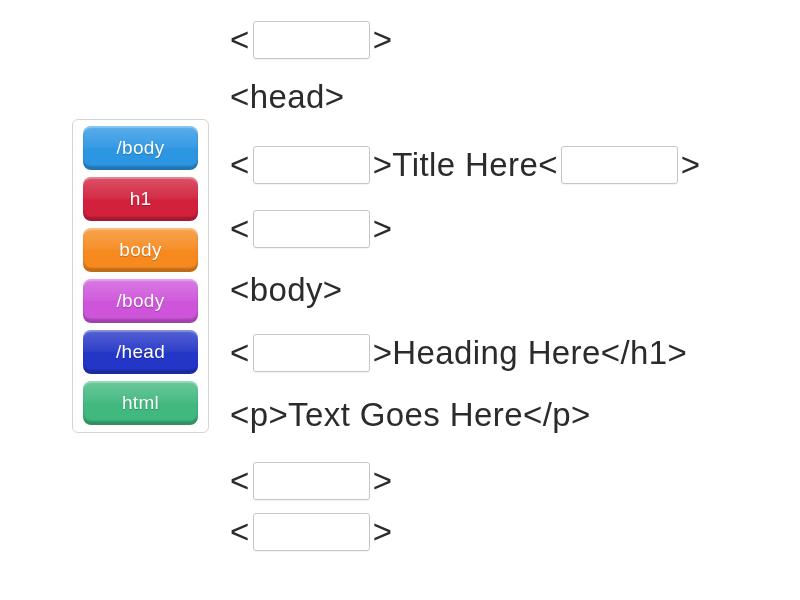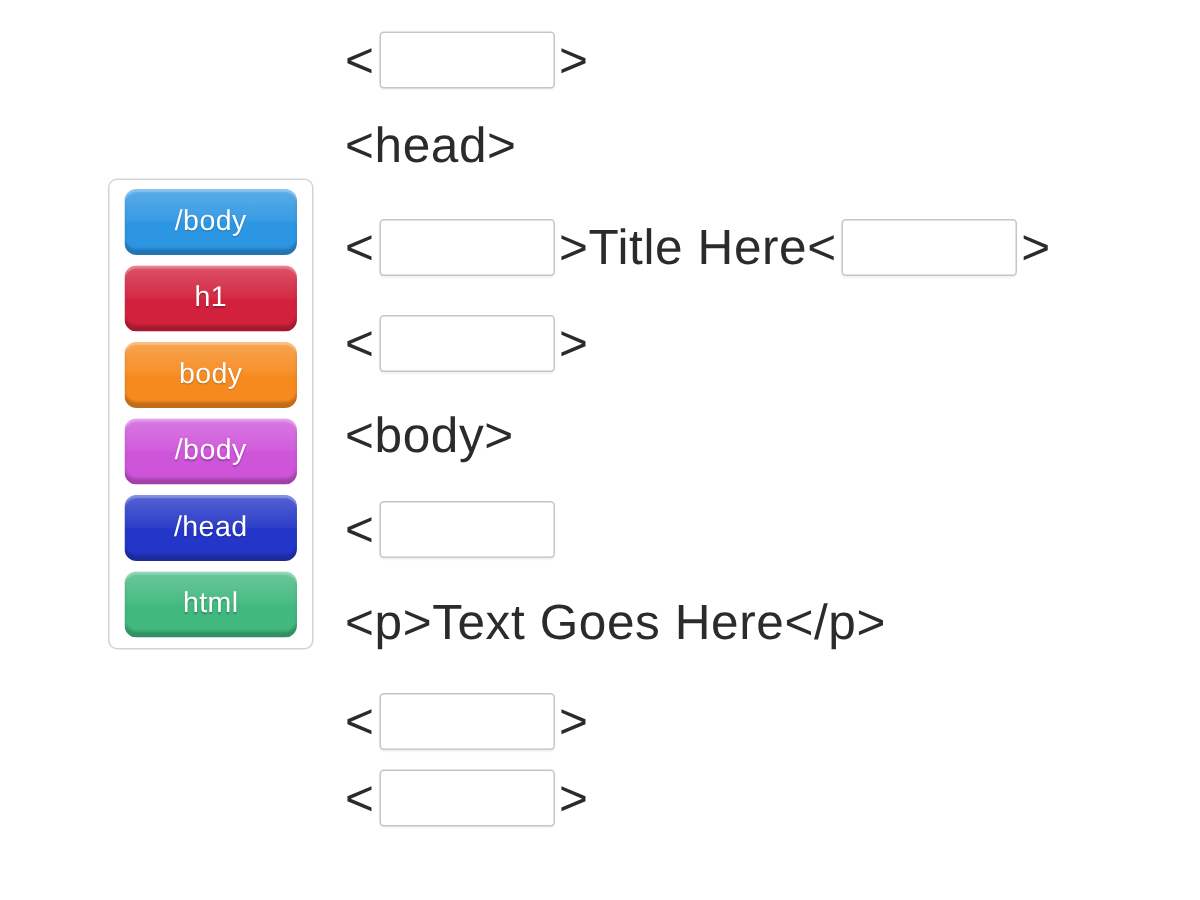--- a/index.html
+++ b/index.html
@@ -75,18 +75,18 @@
       <div class="chip" style="background-color: rgb(206, 84, 218);">/body</div>
       <div class="chip" style="background-color: rgb(36, 54, 199);">/head</div>
       <div class="chip" style="background-color: rgb(64, 184, 126);">html</div>
     </div>
   <div>
       <div class="line" style="top: 19px;"><span class="code-text">&lt;</span><span class="slot"></span><span class="code-text">&gt;</span></div>
       <div class="line" style="top: 76px;"><span class="code-text">&lt;head&gt;</span></div>
       <div class="line" style="top: 144px;"><span class="code-text">&lt;</span><span class="slot"></span><span class="code-text">&gt;Title Here&lt;</span><span class="slot"></span><span class="code-text">&gt;</span></div>
       <div class="line" style="top: 208px;"><span class="code-text">&lt;</span><span class="slot"></span><span class="code-text">&gt;</span></div>
       <div class="line" style="top: 269px; text-align: right;"><span class="code-text">&lt;body&gt;</span></div>
-      <div class="line" style="top: 332px;"><span class="code-text">&lt;</span><span class="slot"></span></div>
+      <div class="line" style="top: 332px;"><span class="code-text">&lt;</span><span class="slot"></span><span class="code-text">&gt;Heading Here&lt;/h1&gt;</span></div>
       <div class="line" style="top: 394px;"><span class="code-text">&lt;p&gt;Text Goes Here&lt;/p&gt;</span></div>
       <div class="line" style="top: 460px;"><span class="code-text">&lt;</span><span class="slot"></span><span class="code-text">&gt;</span></div>
       <div class="line" style="top: 511px;"><span class="code-text">&lt;</span><span class="slot"></span><span class="code-text">&gt;</span></div>
     </div>
 </div>
 
 </body></html>

